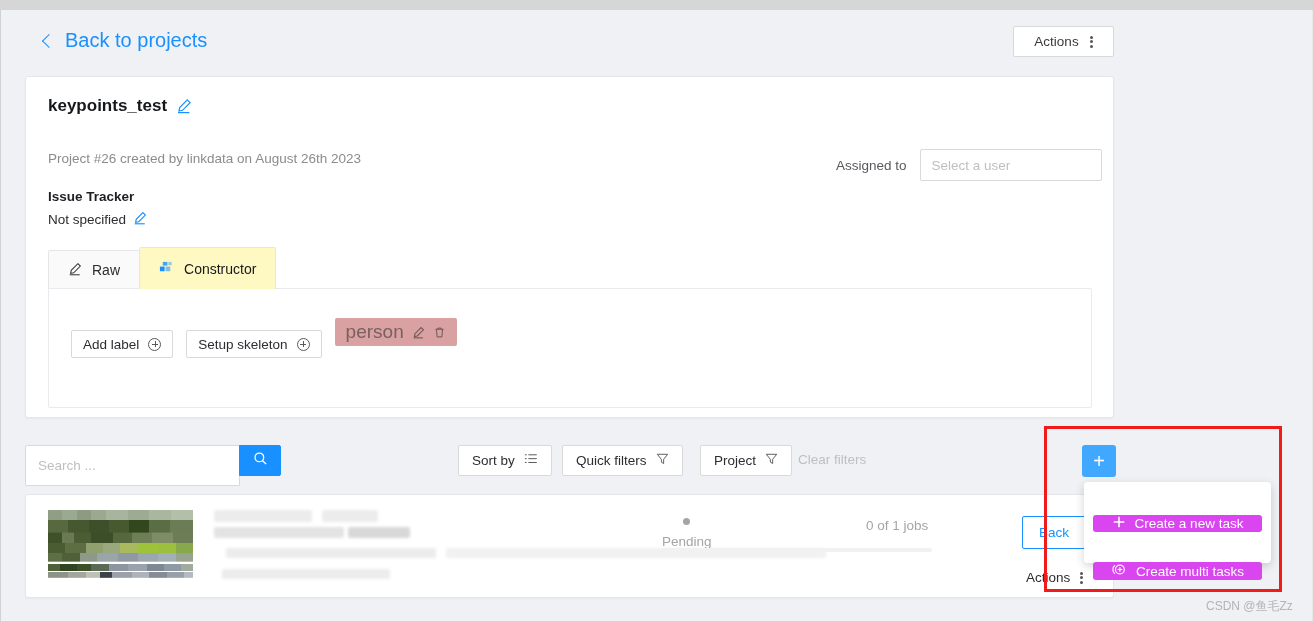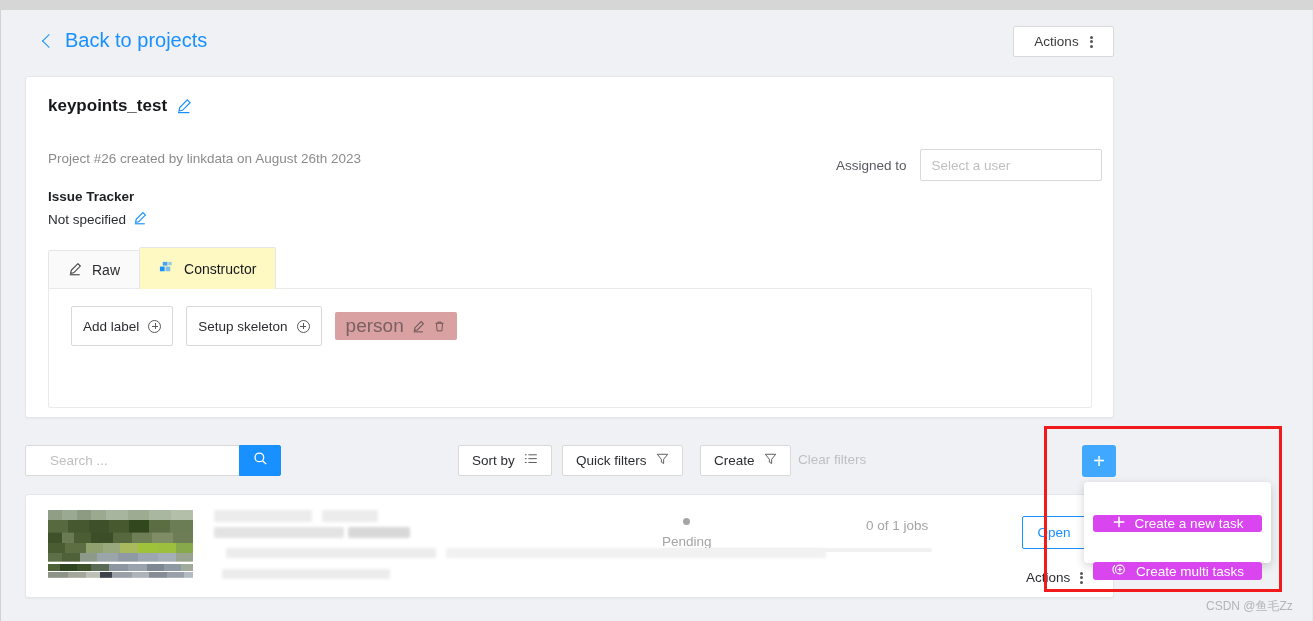--- a/index.html
+++ b/index.html
@@ -117,24 +117,24 @@
     position:absolute; left:22px; top:211px;
     width:1044px; height:120px;
     border:1px solid #e8eaed; background:#fff;
     border-radius:2px;
   }
   .labels-row{
     position:absolute; left:22px; top:17px;
     display:flex; align-items:center; gap:13px;
   }
   .lbl-btn{
-    height:40px; padding:0 11px;
+    height:28px; padding:0 11px;
     border:1px solid #d9d9d9; background:#fff; border-radius:2px;
     display:flex; align-items:center; gap:9px;
-    font-size:13.5px; color:#2b2d31; cursor:pointer;
+    font-size:13.5px; color:#2b2d31; cursor:pointer;margin-top:24px;
   }
   .plus-circle{
     display:inline-block; width:13px; height:13px; border-radius:50%;
     border:1px solid #595959; position:relative;
   }
   .plus-circle::before,.plus-circle::after{
     content:""; position:absolute; background:#595959;
   }
   .plus-circle::before{ left:2.5px; top:5.5px; width:6px; height:1px; }
   .plus-circle::after{ left:5.5px; top:2.5px; width:1px; height:6px; }
@@ -142,23 +142,23 @@
     height:28px; padding:0 11px;
     background:#d9a1a1; border-radius:2px;
     display:flex; align-items:center; gap:8px;
     font-size:19px; color:#7a6060; cursor:pointer;
   }
   .chip-icon{ display:flex; align-items:center; }
 
   
   .search-box{
     position:absolute; left:25px; top:445px;
-    width:215px; height:31px;
+    width:215px; height:41px;
     background:#fff; border:1px solid #d9d9d9; border-radius:2px 0 0 2px;
-    font-size:13.5px; color:#b6b6b6; padding:0 24px;
+    font-size:13.5px; color:#b6b6b6; padding:0 12px;
     font-family:"Liberation Sans", sans-serif; outline:none;
   }
   .search-box::placeholder{ color:#bfbfbf; }
   .search-btn{
     position:absolute; left:239px; top:445px;
     width:42px; height:31px; background:#1890ff;
     border:1px solid #1890ff; border-radius:0 2px 2px 0;
     display:flex; align-items:center; justify-content:center; cursor:pointer;
   }
   .fbtn{
@@ -392,21 +392,21 @@
 <div class="fbtn" id="quick-filters">
   <span>Quick filters</span>
   <span>
     <svg width="13" height="14" viewBox="0 0 16 16">
       <path d="M1.6 2.2h12.8L9.4 8.4v5.1l-2.8-1.6V8.4z" fill="none" stroke="#555" stroke-width="1.15"></path>
     </svg>
   </span>
 </div>
 
 <div class="fbtn" id="filter-btn">
-  <span>Create</span>
+  <span>Project</span>
   <span>
     <svg width="13" height="14" viewBox="0 0 16 16">
       <path d="M1.6 2.2h12.8L9.4 8.4v5.1l-2.8-1.6V8.4z" fill="none" stroke="#555" stroke-width="1.15"></path>
     </svg>
   </span>
 </div>
 
 <div class="clear-filters">Clear filters</div>
 
 <div class="task-card">
@@ -421,21 +421,21 @@
 </div>
 
 <div class="task-status">
   <span class="status-dot"></span>
   <span>Pending</span>
 </div>
 <div class="jobs-count">0 of 1 jobs</div>
 <div class="progress-track"></div>
 
 <div class="open-btn">
-  <span>Open</span>
+  <span>Back</span>
 </div>
 <div class="task-actions">
   <span>Actions</span>
   <span class="kebab">
       <i></i>
       <i></i>
       <i></i>
     </span>
 </div>
 

